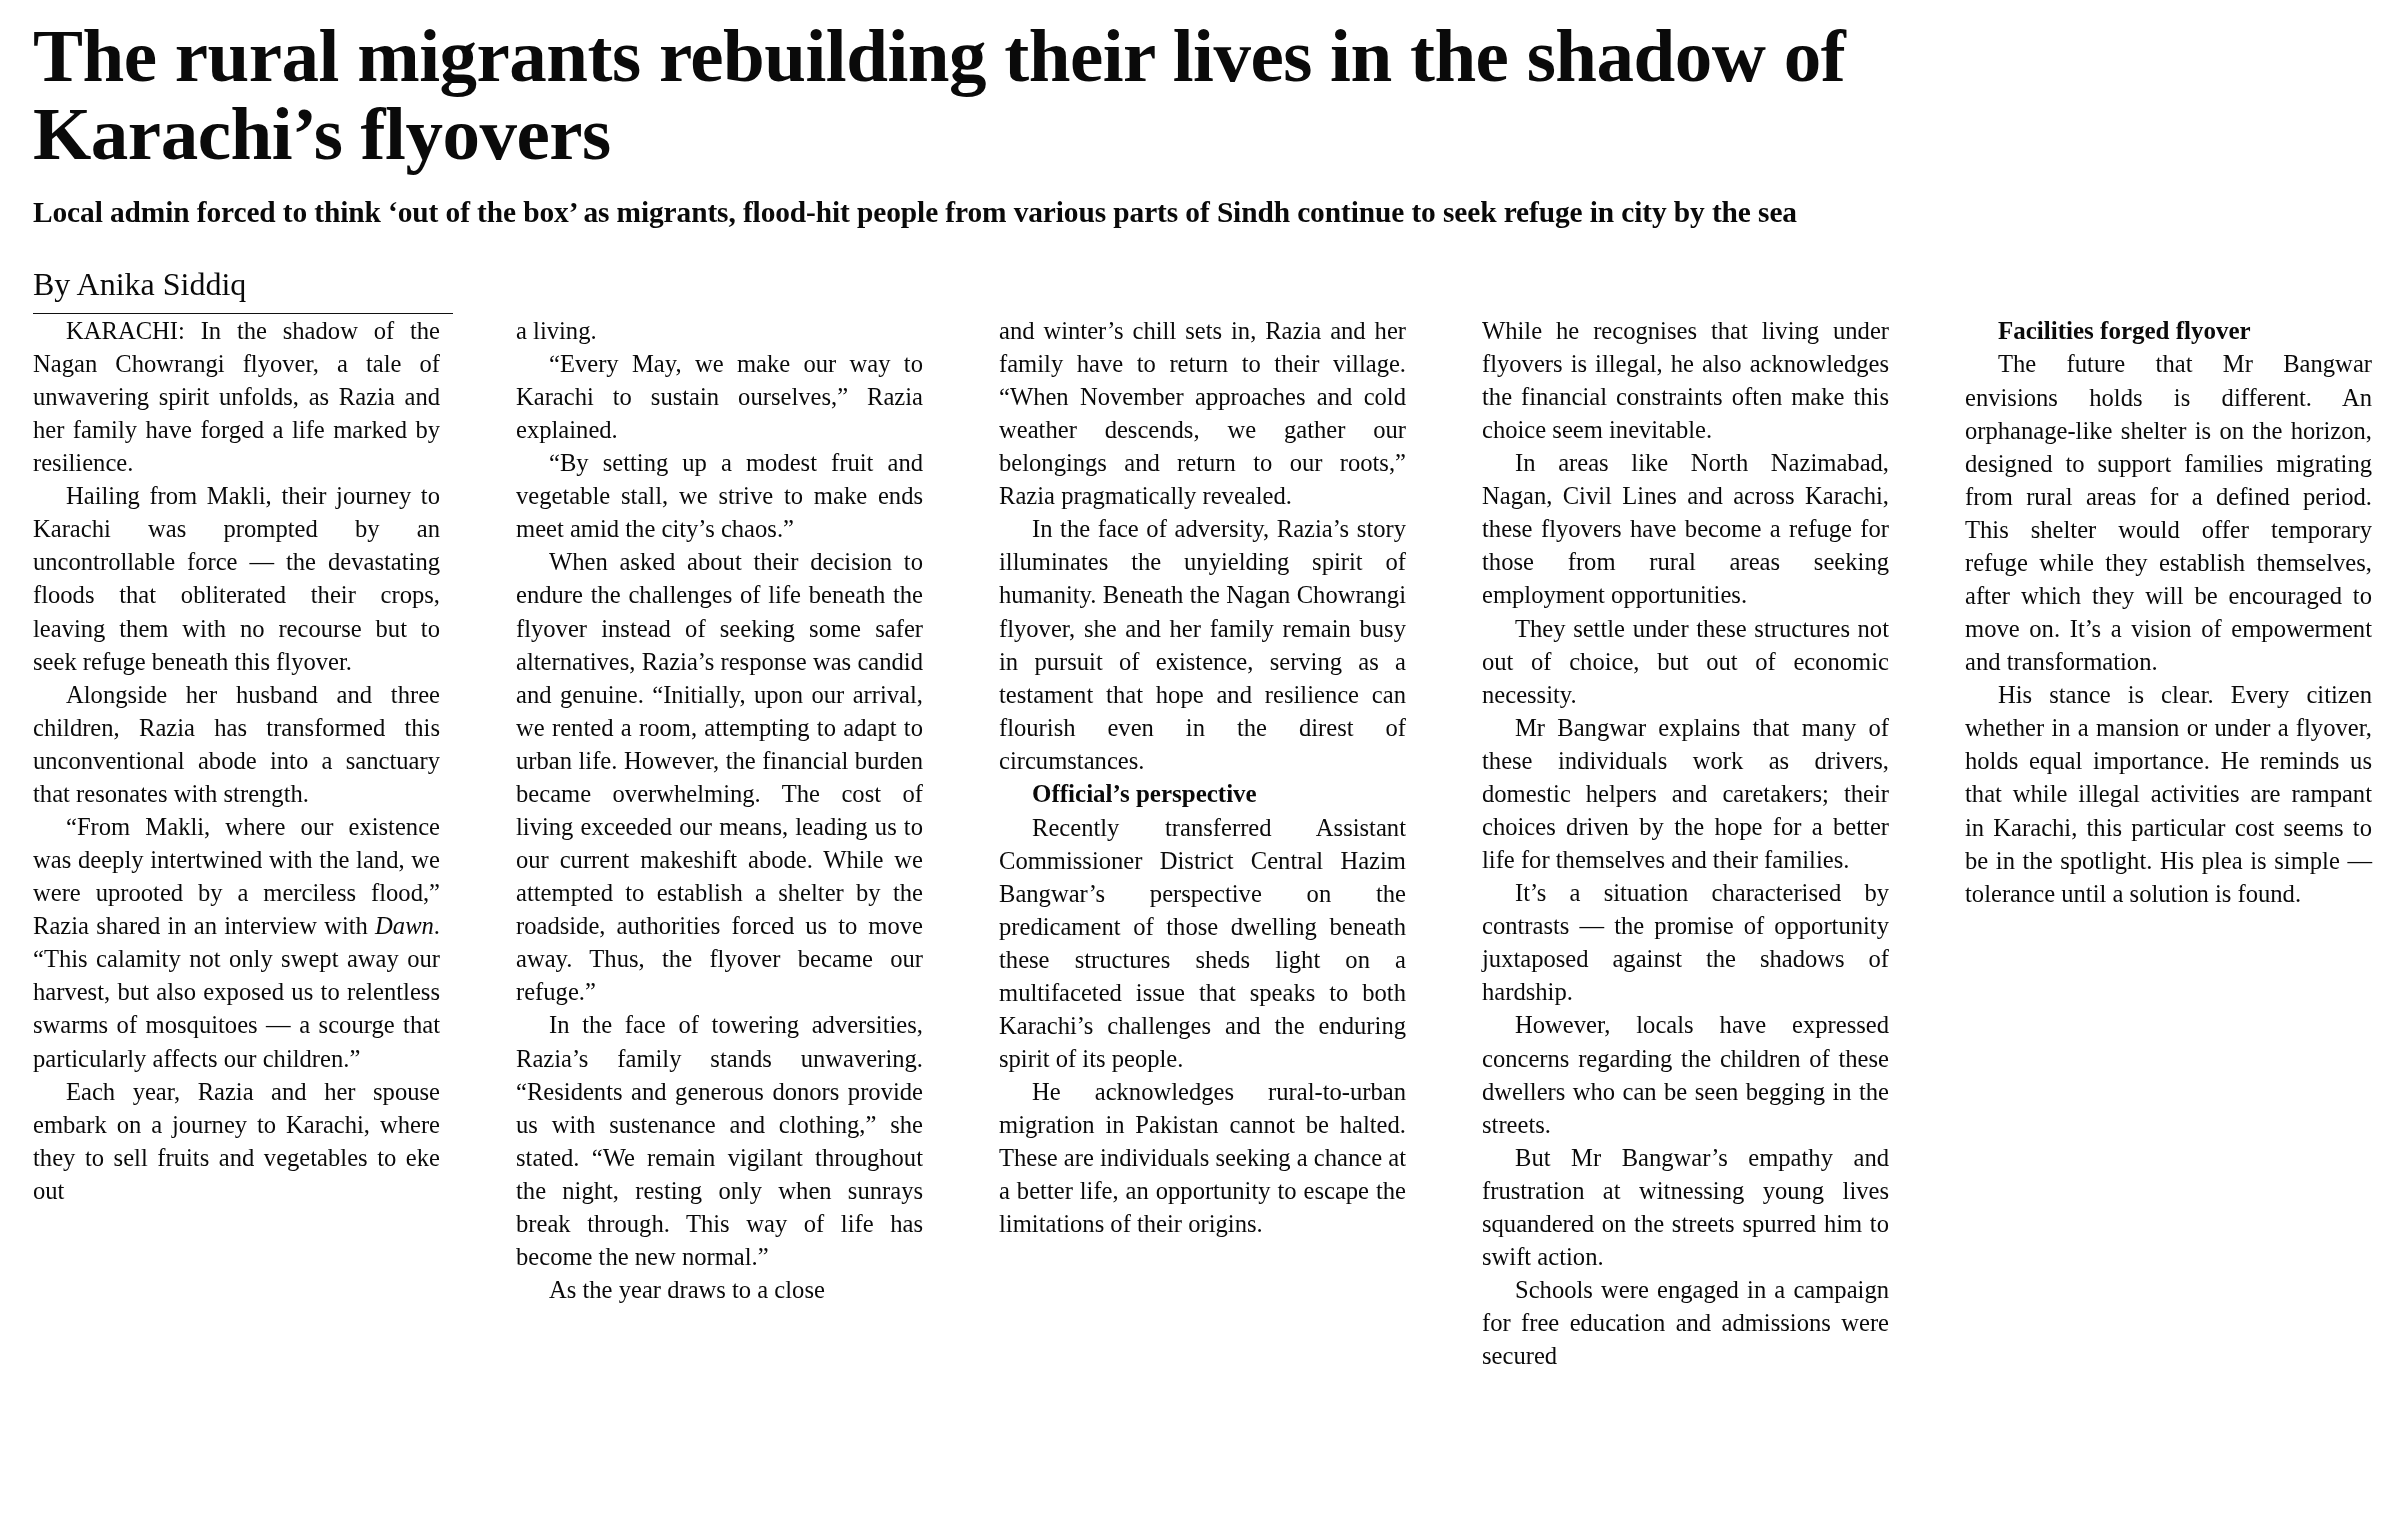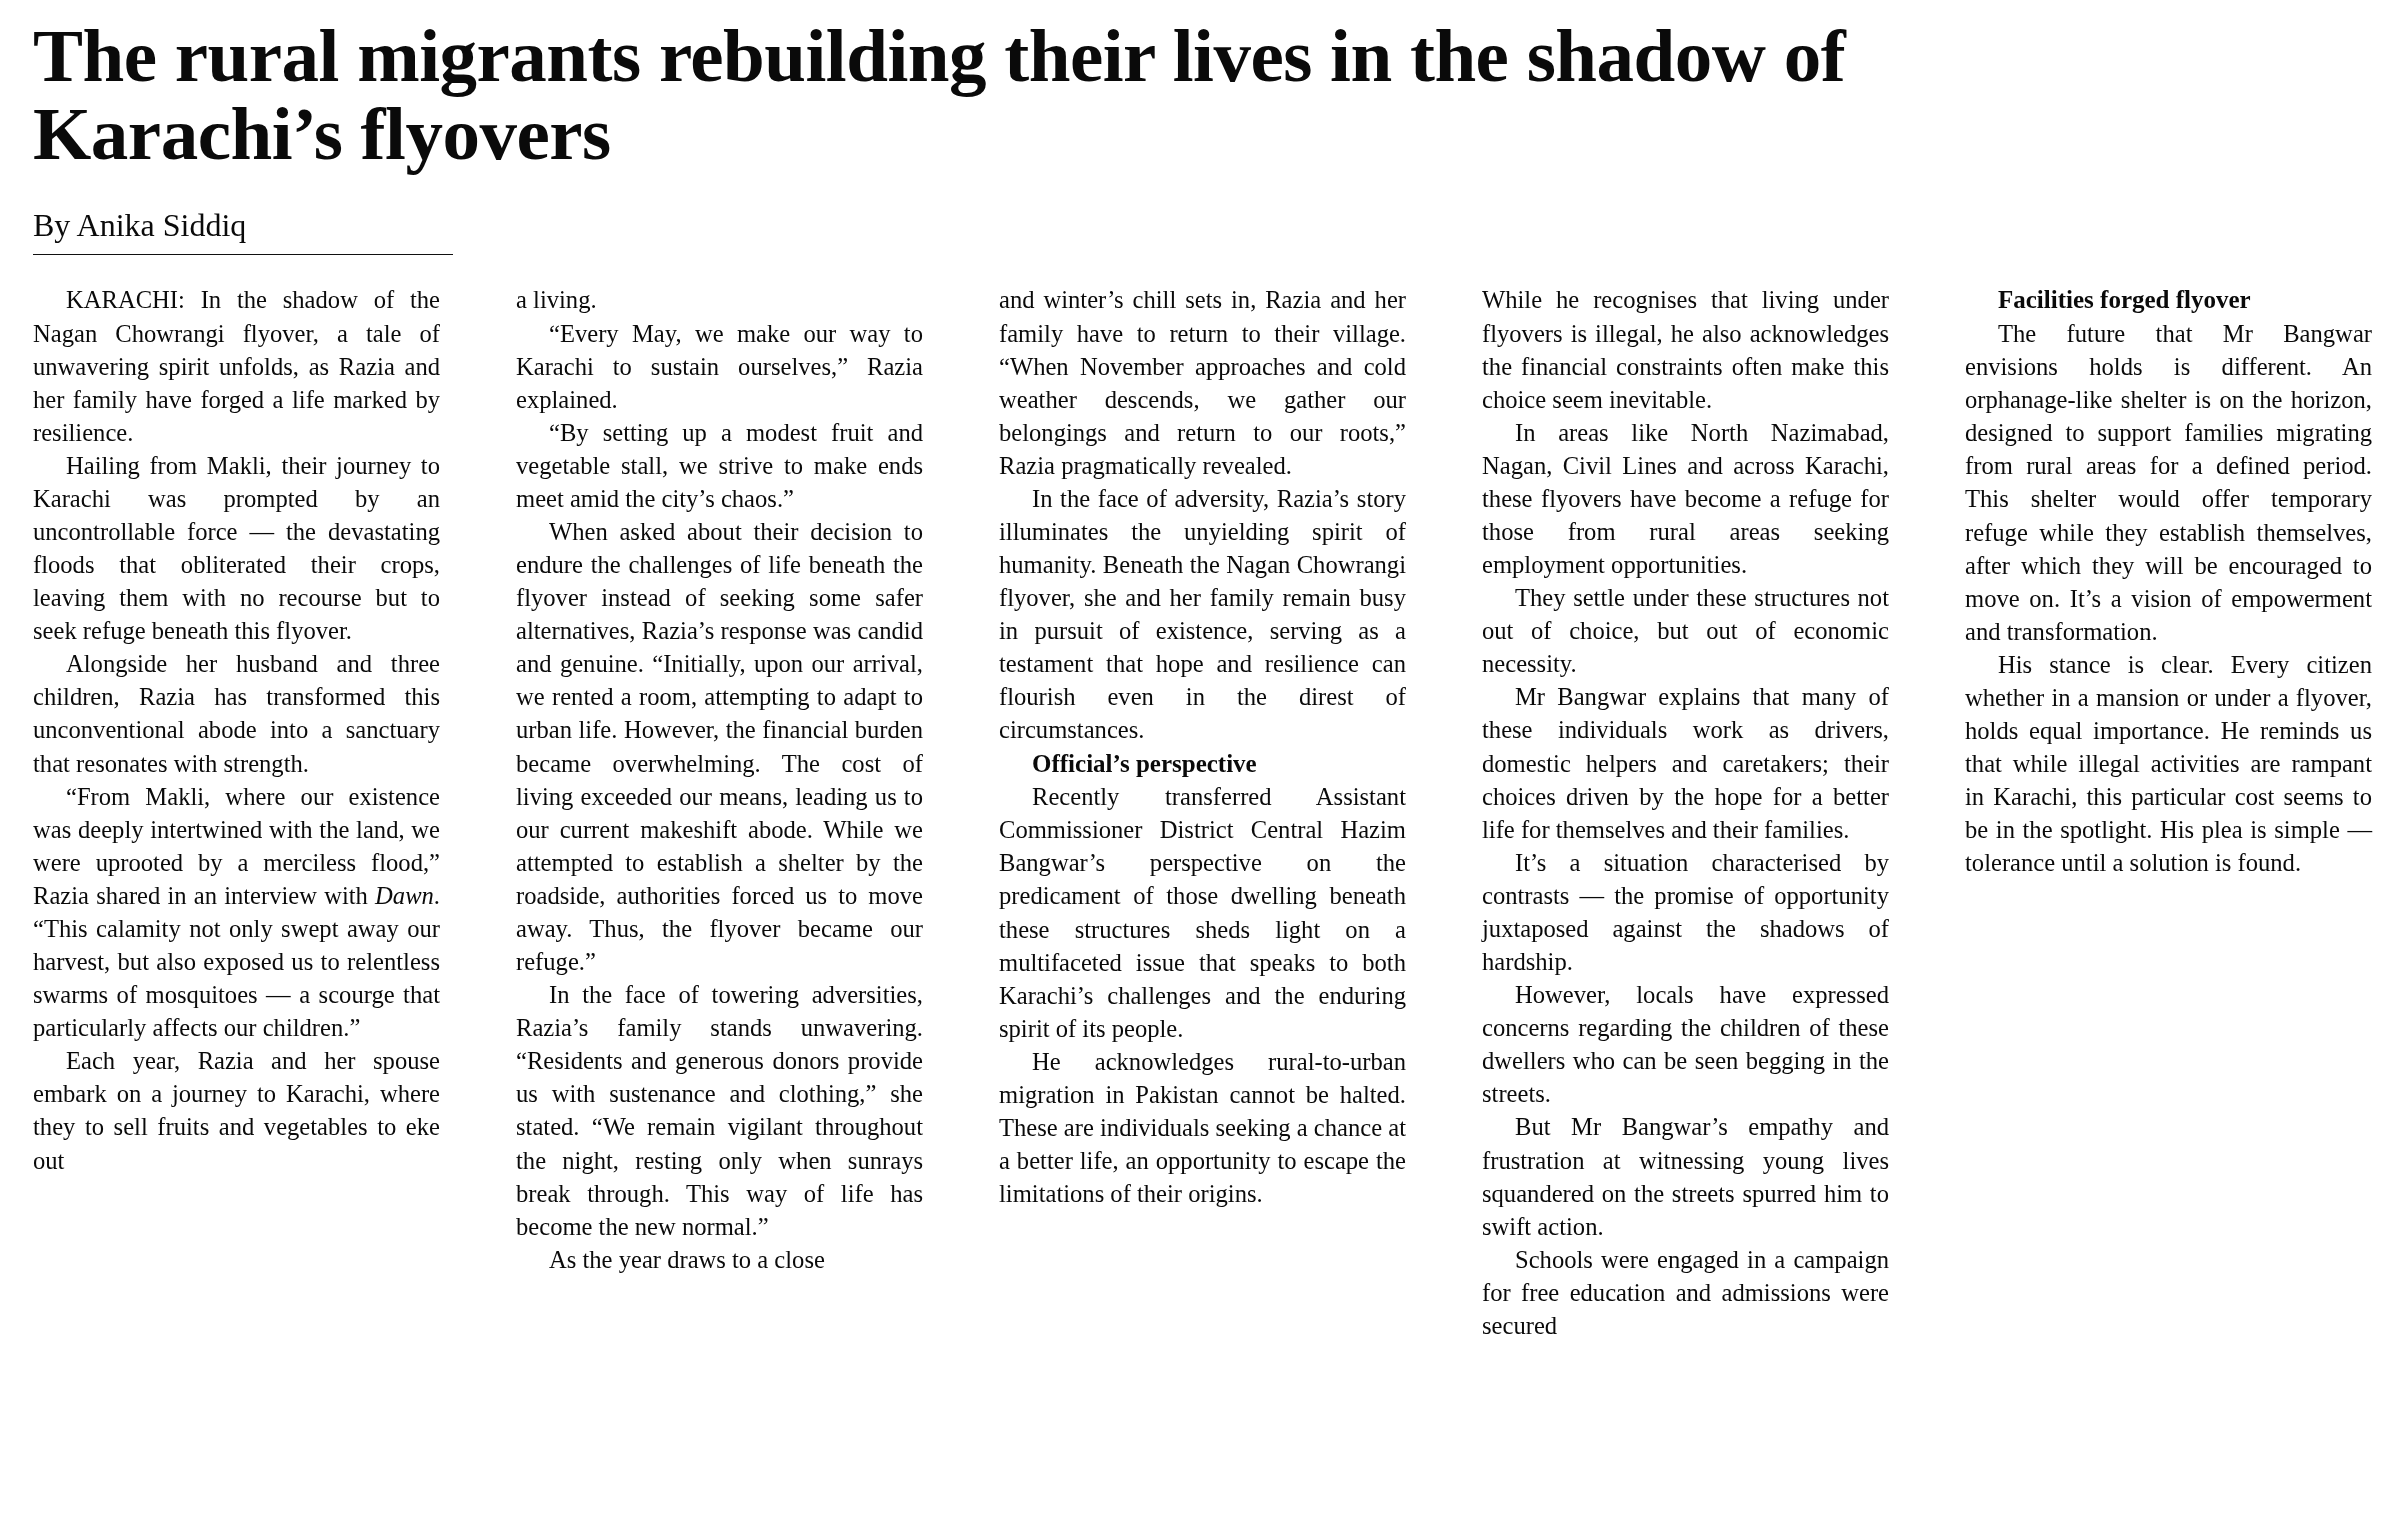--- a/index.html
+++ b/index.html
@@ -47,21 +47,21 @@
     font-size: 32px;
     line-height: 1.2;
     padding-bottom: 9.7px;
   }
   .byline-rule {
     border-top: 1.9px solid #111;
     width: 420px;
     height: 0;
   }
   .columns {
-    margin-top: 28px;
+    margin-top: 0;
     display: flex;
     gap: 16px;
     width: 2339px;
   }
   .col {
     width: 420px;
     margin-right: 60px;
     font-size: 24.6px;
     line-height: 1.345;
     text-align: justify;
@@ -84,20 +84,21 @@
   }
   em { font-style: italic; }
 </style>
 </head>
 <body>
 
 <div class="page">
 
   <h1 class="headline">The rural migrants rebuilding their lives in the shadow of Karachi’s flyovers</h1>
 
+  <div class="standfirst">Local admin forced to think ‘out of the box’ as migrants, flood-hit people from various parts of Sindh continue to seek refuge in city by the sea</div>
 
   <div class="byline-wrap">
     <div class="byline">By Anika Siddiq</div>
     <div class="byline-rule"></div>
   </div>
 
   <div class="columns">
 
     <div class="col">
       <p>KARACHI: In the shadow of the Nagan Chowrangi flyover, a tale of unwavering spirit unfolds, as Razia and her family have forged a life marked by resilience.</p>

